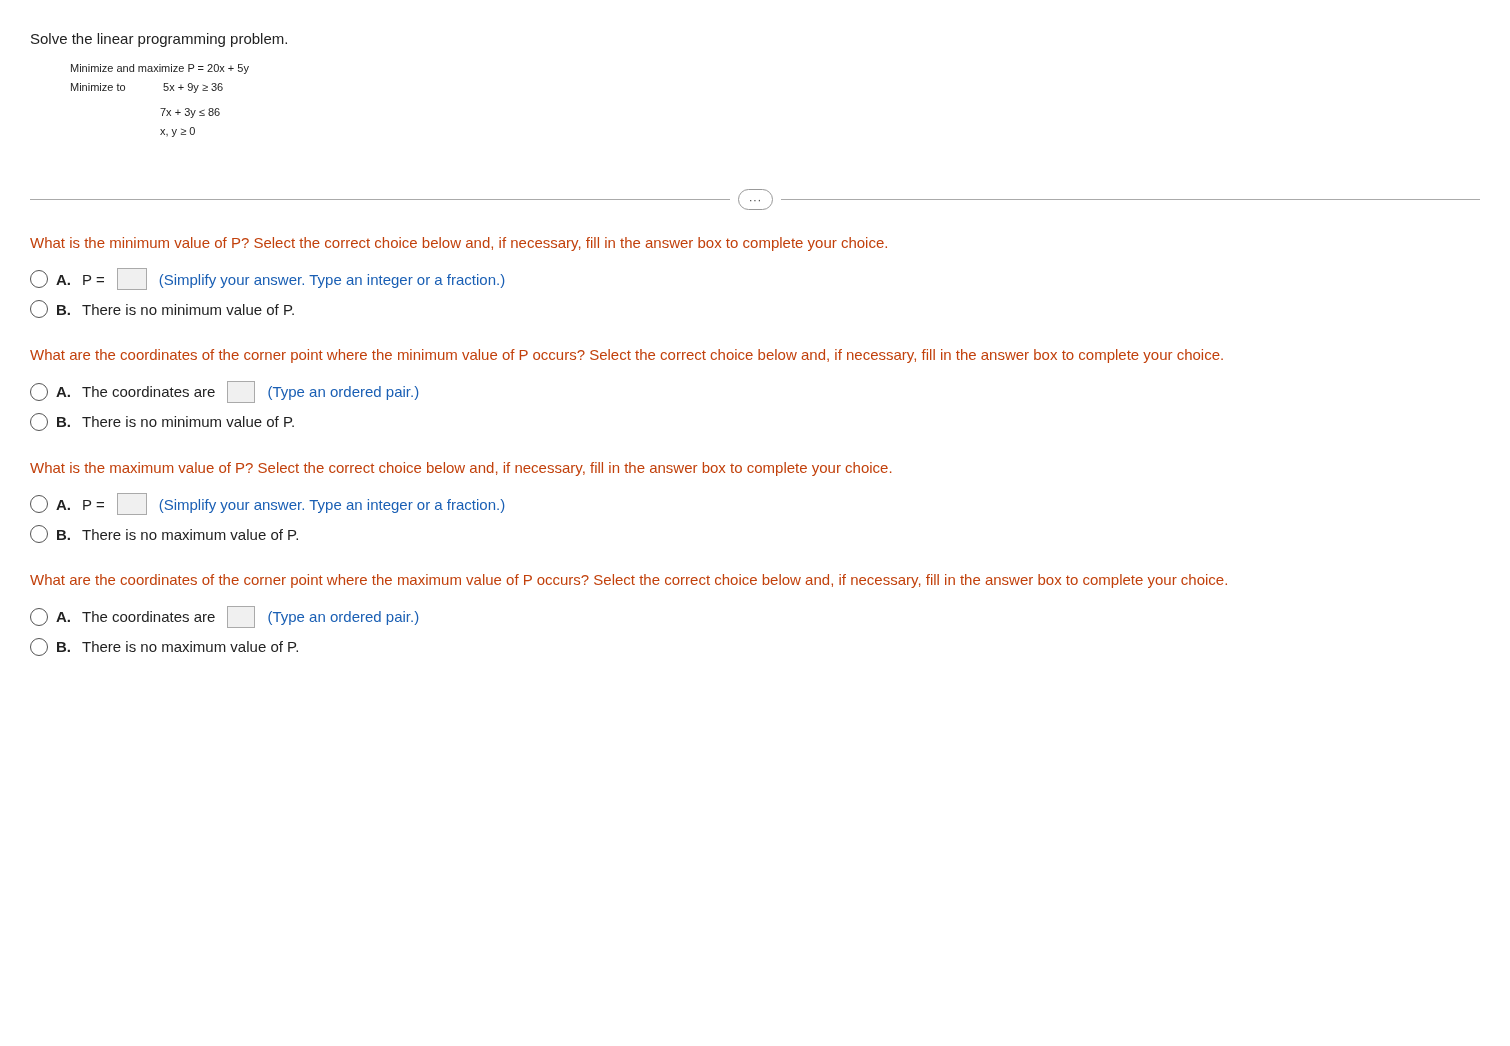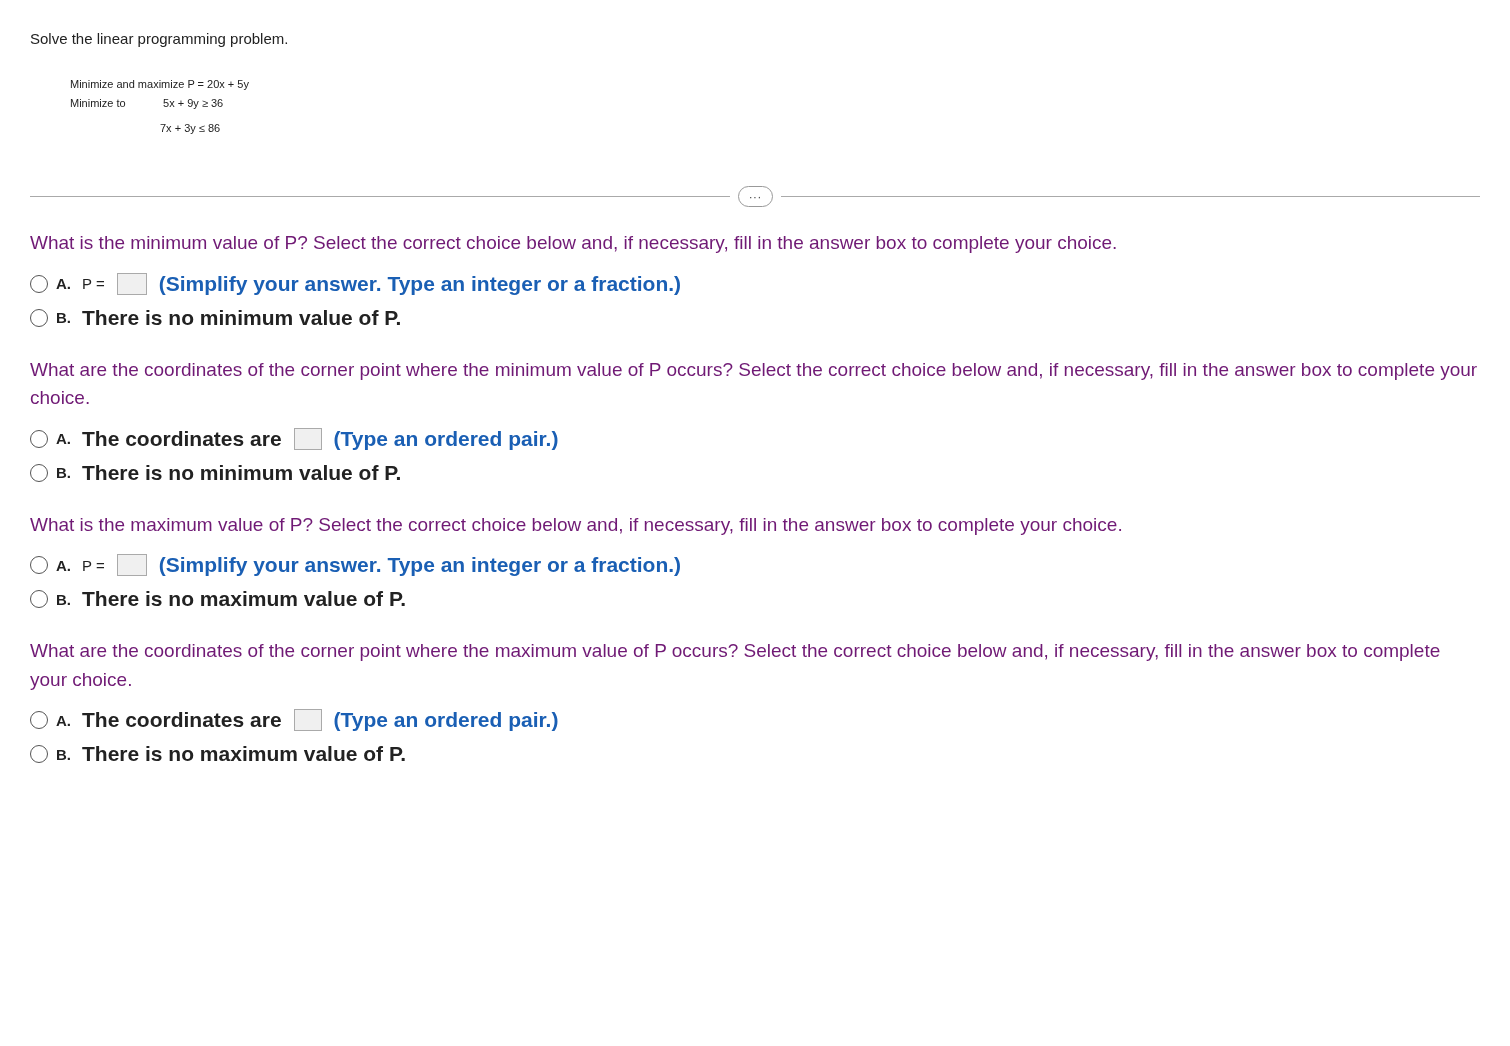--- a/index.html
+++ b/index.html
@@ -11,21 +11,21 @@
       padding: 20px 30px;
       max-width: 1510px;
     }
 
     .problem-section {
       padding: 10px 0 20px 0;
     }
 
     .problem-intro {
       font-size: 15px;
-      margin-bottom: 28px;
+      margin-bottom: 12px;
     }
 
     .problem-formulation {
       margin-left: 40px;
       margin-bottom: 10px;
     }
 
     .problem-line {
       font-size: 11px;
       line-height: 1.7;
@@ -57,22 +57,22 @@
       background: #fff;
       cursor: pointer;
       margin: 0 8px;
     }
 
     .question-block {
       margin-bottom: 22px;
     }
 
     .question-text {
-      font-size: 19px;
-      color: #701a75;
+      font-size: 15px;
+      color: #c2410c;
       margin-bottom: 14px;
       line-height: 1.5;
     }
 
     .option-row {
       display: flex;
       align-items: center;
       margin-bottom: 10px;
       gap: 8px;
     }
@@ -89,23 +89,22 @@
       flex-shrink: 0;
     }
 
     .option-letter {
       font-weight: bold;
       font-size: 15px;
       min-width: 18px;
     }
 
     .option-text {
-      font-size: 21px;
+      font-size: 15px;
       color: #222;
-      font-weight: bold;
     }
 
     .option-text.blue-hint {
       color: #1a5fb4;
     }
 
     .answer-box {
       display: inline-block;
       width: 30px;
       height: 22px;
@@ -145,20 +144,23 @@
       <span class="label">Minimize and maximize</span>
       <span>P = 20x + 5y</span>
     </div>
     <div class="problem-line">
       <span class="label">Minimize to</span>
       <span>5x + 9y ≥ 36</span>
     </div>
     <div class="problem-line" style="margin-left: 90px; margin-top: 7px;">
       <span>7x + 3y ≤ 86</span>
     </div>
+    <div class="problem-line" style="margin-left: 90px;">
+      <span>x, y ≥ 0</span>
+    </div>
   </div>
 </div>
 
 <div class="divider-row">
   <div class="divider-line"></div>
   <button class="divider-btn">···</button>
   <div class="divider-line"></div>
 </div>
 
 <div class="question-block section-gap">

